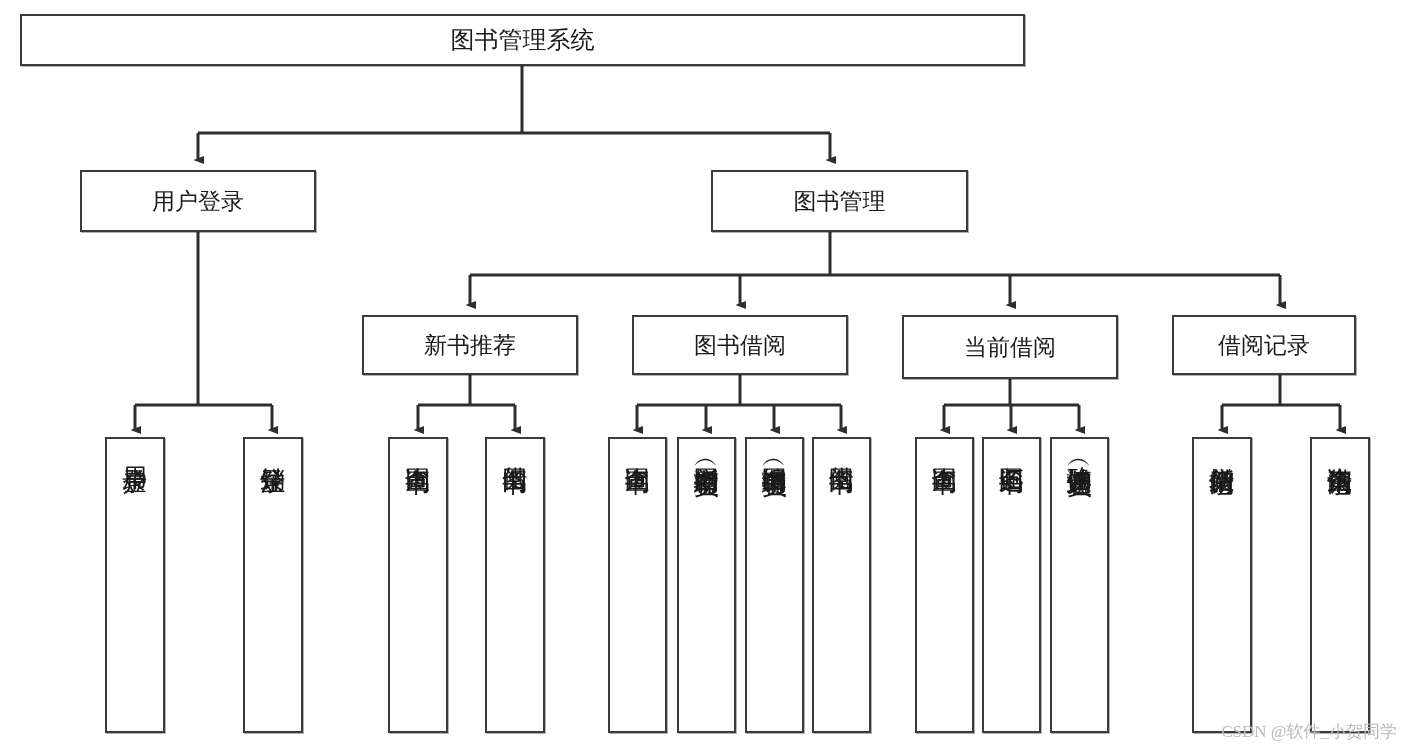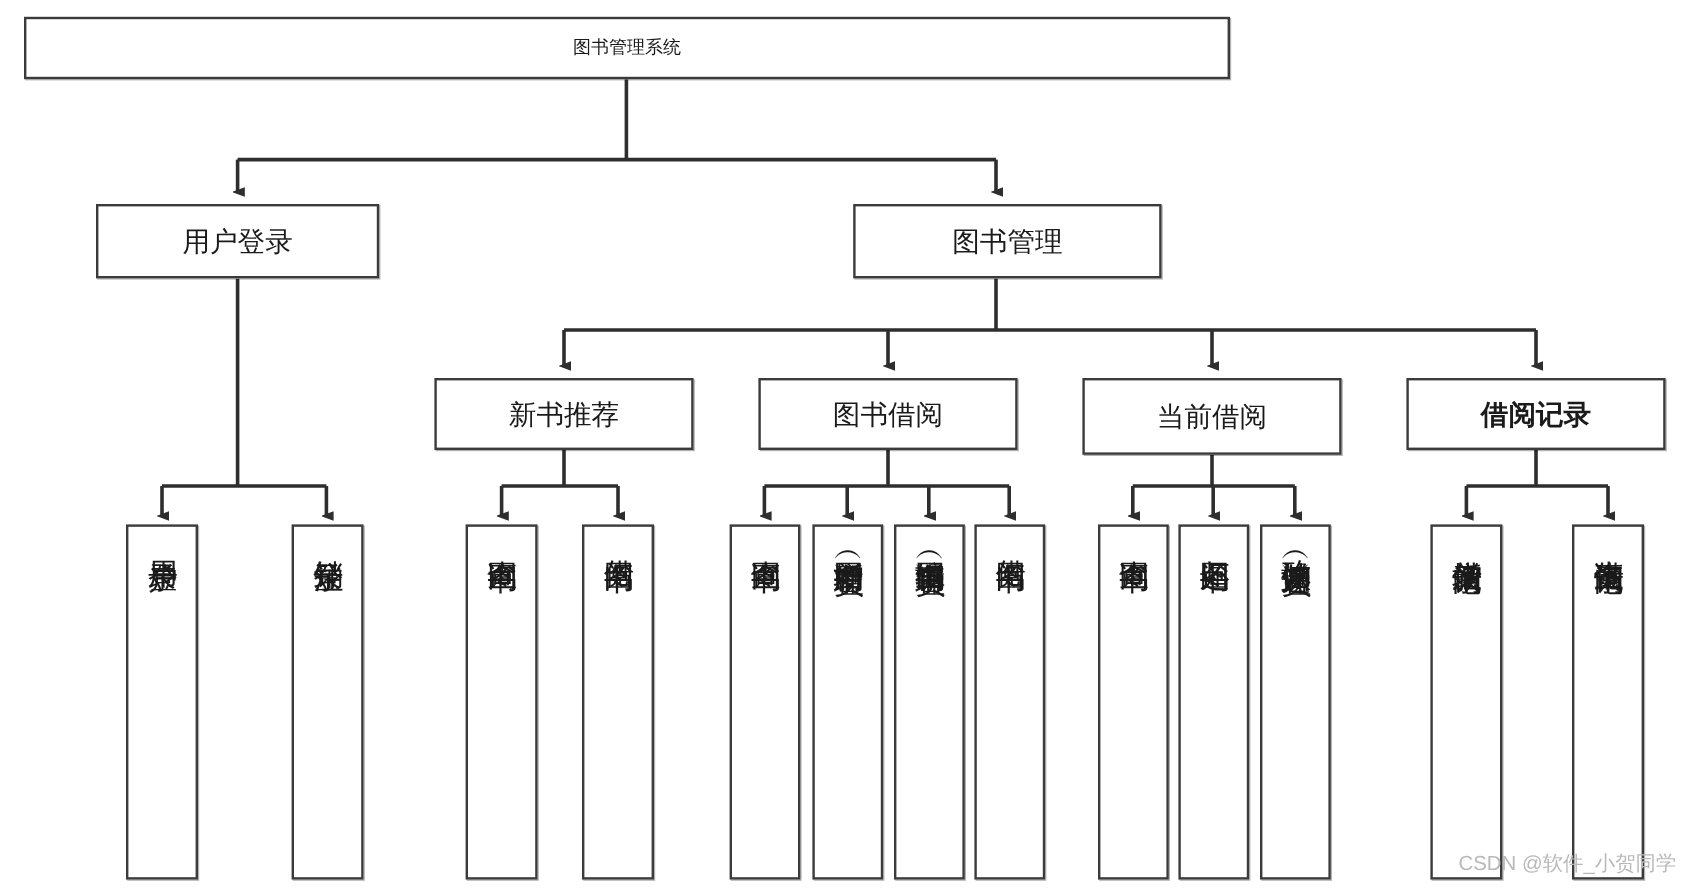--- a/index.html
+++ b/index.html
@@ -17,38 +17,38 @@
     justify-content:center;
     color:#1a1a1a;
   }
   .node .lbl{
     display:block;
     text-align:center;
     line-height:1.22;
     white-space:nowrap;
   }
   .node.horiz .lbl{font-size:23px;}
-  .node.root .lbl{font-size:15px;}
+  .node.root .lbl{font-size:24px;}
   .node.vert{align-items:flex-start;justify-content:center;padding-top:8px;}
   .node.vert .lbl{
     writing-mode:vertical-rl;
     text-orientation:upright;
     font-size:25px;
     line-height:1.06;
     letter-spacing:1px;
     white-space:nowrap;
   }
   #watermark{
     position:absolute;
     right:8px;
-    bottom:16px;
+    bottom:4px;
     font-size:17px;
     color:#b9b9b9;
     white-space:nowrap;
-    font-family:Liberation Sans, sans-serif;
+    font-family:Liberation Serif, serif;
   }
 </style>
 </head>
 <body>
 
 <div id="canvas">
 
   <svg id="wires" viewBox="0 0 1405 747" xmlns="http://www.w3.org/2000/svg">
     <defs>
       <marker id="arrow" markerWidth="10" markerHeight="10" refX="4" refY="6" orient="auto" markerUnits="userSpaceOnUse">
@@ -112,21 +112,21 @@
 
   <div class="node horiz" style="left:632px;top:315px;width:216px;height:60px;">
     <span class="lbl">图书借阅</span>
   </div>
   <div class="node horiz" style="left:362px;top:315px;width:216px;height:60px;">
     <span class="lbl">新书推荐</span>
   </div>
   <div class="node horiz" style="left:902px;top:315px;width:216px;height:64px;">
     <span class="lbl">当前借阅</span>
   </div>
-  <div class="node horiz" style="left:1172px;top:315px;width:216px;height:60px;font-weight:bold;">
+  <div class="node horiz" style="left:1172px;top:315px;width:184px;height:60px;">
     <span class="lbl">借阅记录</span>
   </div>
 
   <div class="node vert" style="left:105px;top:437px;width:60px;height:296px;">
     <span class="lbl">用户登录</span>
   </div>
   <div class="node vert" style="left:243px;top:437px;width:60px;height:296px;">
     <span class="lbl">注销登录</span>
   </div>
 

